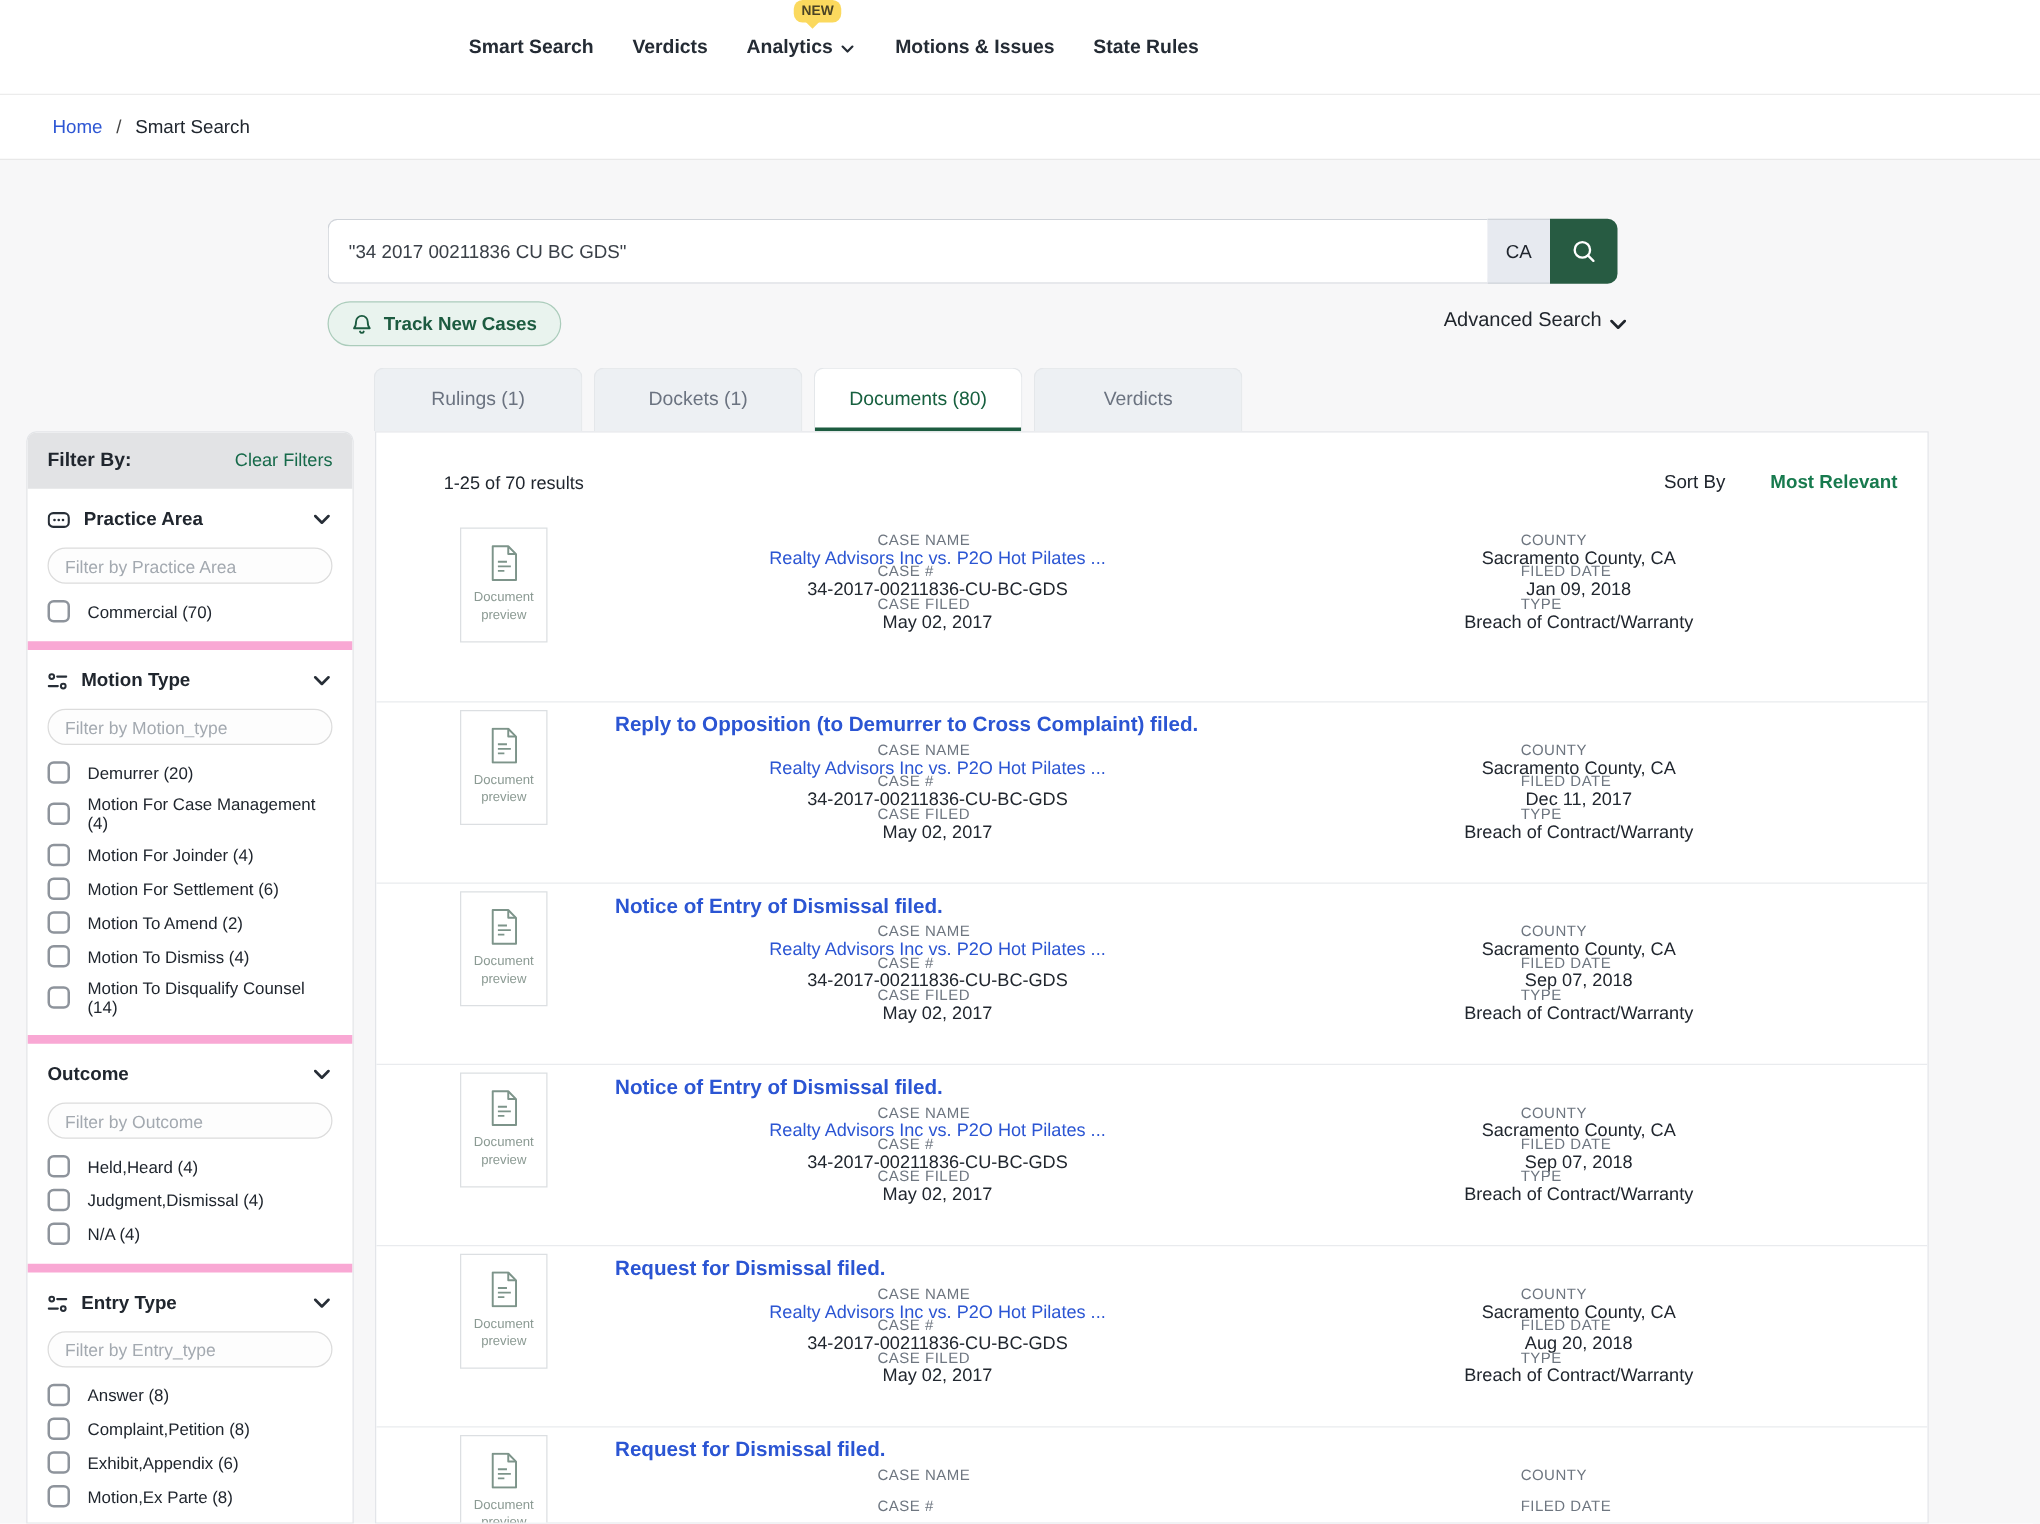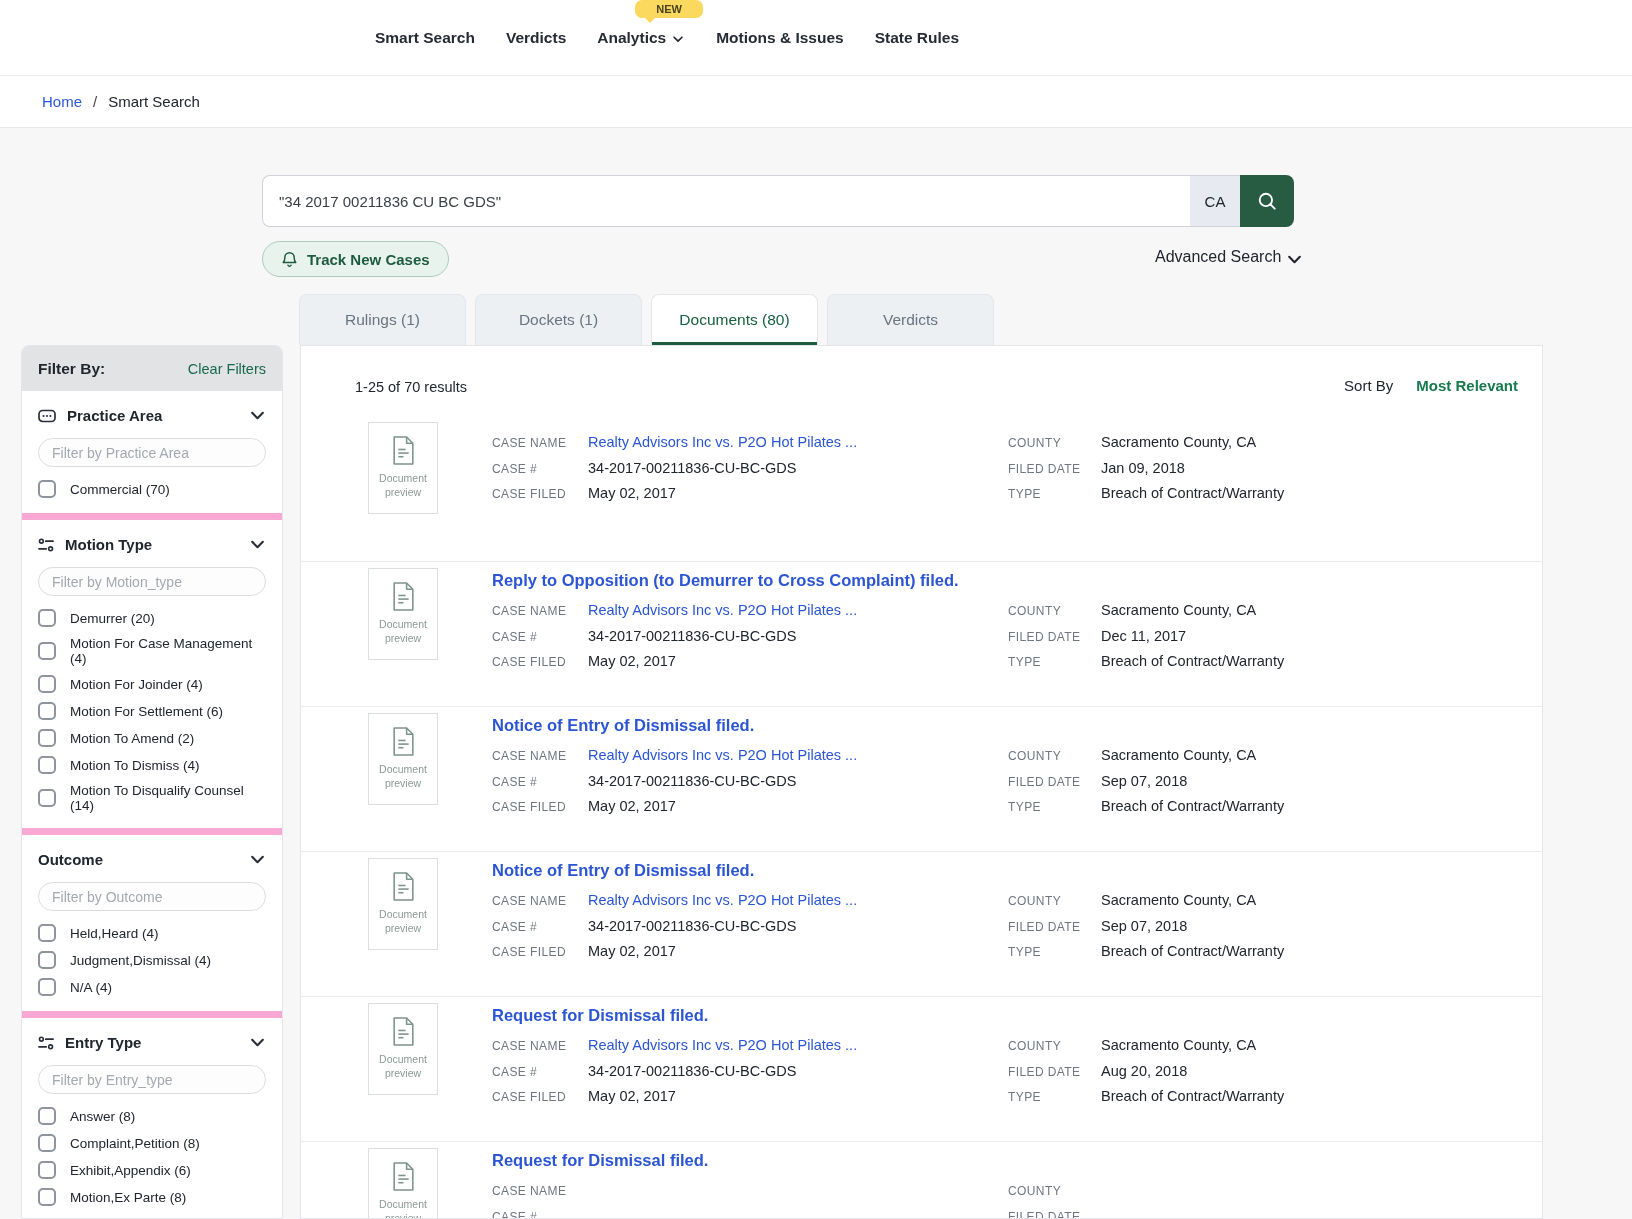--- a/index.html
+++ b/index.html
@@ -3,21 +3,21 @@
 <meta charset="utf-8">
 <style>
 *{margin:0;padding:0;box-sizing:border-box;}
 body{font-family:"Liberation Sans","DejaVu Sans",sans-serif;color:#20262e;background:#fff;}
 .page{position:relative;width:1632px;height:1219px;overflow:hidden;background:#f7f7f8;}
 
 
 .topnav{position:absolute;top:0;left:0;width:100%;height:76px;background:#fff;border-bottom:1px solid #ececec;z-index:6;}
 .nav-items{position:absolute;left:375px;top:0;height:100%;display:flex;align-items:center;gap:31px;}
 .nav-item{position:relative;display:flex;align-items:center;gap:5px;font-size:15.5px;font-weight:700;color:#242b34;cursor:pointer;white-space:nowrap;}
-.nav-badge{position:absolute;top:-29px;left:38px;background:#fbd95e;color:#4a4325;font-size:11px;font-weight:700;padding:3px 21px;border-radius:7px;}
+.nav-badge{position:absolute;top:-29px;left:38px;background:#fbd95e;color:#4a4325;font-size:11px;font-weight:700;padding:3px 6px;border-radius:7px;}
 .nav-badge:after{content:"";position:absolute;left:9px;bottom:-5px;border-left:6px solid transparent;border-right:6px solid transparent;border-top:6px solid #fbd95e;}
 .nav-chevron{color:#242b34;margin-top:2px;}
 
 
 .breadcrumb{position:absolute;top:76px;left:0;width:100%;height:52px;background:#fff;border-bottom:1px solid #e8e8e8;display:flex;align-items:center;padding-left:42px;font-size:15px;gap:11px;z-index:5;}
 .breadcrumb .home{color:#2d56d4;cursor:pointer;}
 .breadcrumb .sep{color:#444;}
 
 
 .search-row{position:absolute;left:262px;top:175px;width:1032px;height:52px;display:flex;z-index:3;}
@@ -47,34 +47,34 @@
 .f-input::placeholder{color:#a3a9b0;}
 .f-options{margin-top:13px;display:flex;flex-direction:column;gap:9px;}
 .f-option{display:flex;align-items:center;gap:14px;cursor:pointer;}
 .checkbox{width:18px;height:18px;border:2px solid #8e949c;border-radius:5px;background:#fff;flex:none;}
 .f-option-label{font-size:13.5px;color:#20262e;}
 
 
 .results-panel{position:absolute;left:300px;top:345px;width:1243px;height:874px;background:#fff;border:1px solid #e3e5e9;overflow:hidden;z-index:1;}
 .results-head{height:70px;position:relative;}
 .results-count{position:absolute;left:54px;top:33px;font-size:14.5px;color:#20262e;}
-.sort-wrap{position:absolute;right:24px;top:31px;display:flex;gap:23px;align-items:baseline;}
+.sort-wrap{position:absolute;right:24px;top:31px;display:flex;gap:36px;align-items:baseline;}
 .sort-label{font-size:15px;color:#20262e;}
 .sort-value{font-size:15px;font-weight:700;color:#177a4e;cursor:pointer;}
 .result-item{position:relative;height:145px;}
 .result-item + .result-item{border-top:1px solid #e9ebee;}
 .thumb{position:absolute;left:67px;top:6px;width:70px;height:92px;border:1px solid #dcdfe2;background:#fff;display:flex;flex-direction:column;align-items:center;justify-content:center;gap:7px;color:#7d948a;cursor:pointer;}
 .thumb-label{font-size:10.5px;color:#8b9a93;text-align:center;line-height:1.3;width:58px;}
 .result-body{margin-left:191px;padding-top:9px;padding-right:24px;}
 .r-title{display:inline-block;font-size:16.5px;font-weight:700;color:#2b55d3;cursor:pointer;margin-bottom:3px;text-decoration:none;}
 .r-cols{display:flex;}
 .r-col{display:flex;flex-direction:column;}
 .r-col.left{width:516px;flex:none;}
 .r-col.right{flex:1;}
-.r-row{display:flex;align-items:flex-end;height:25.4px;}
+.r-row{display:flex;align-items:center;height:25.4px;flex-direction:column;}
 .r-label{font-size:12px;color:#6e7680;letter-spacing:0.4px;flex:none;}
 .left .r-label{width:96px;}
 .right .r-label{width:93px;}
 .r-val{font-size:14.5px;color:#20262e;white-space:nowrap;}
 .r-val.link{color:#2b55d3;cursor:pointer;text-decoration:none;}
 </style>
 </head>
 <body>
 
 <div class="page">

